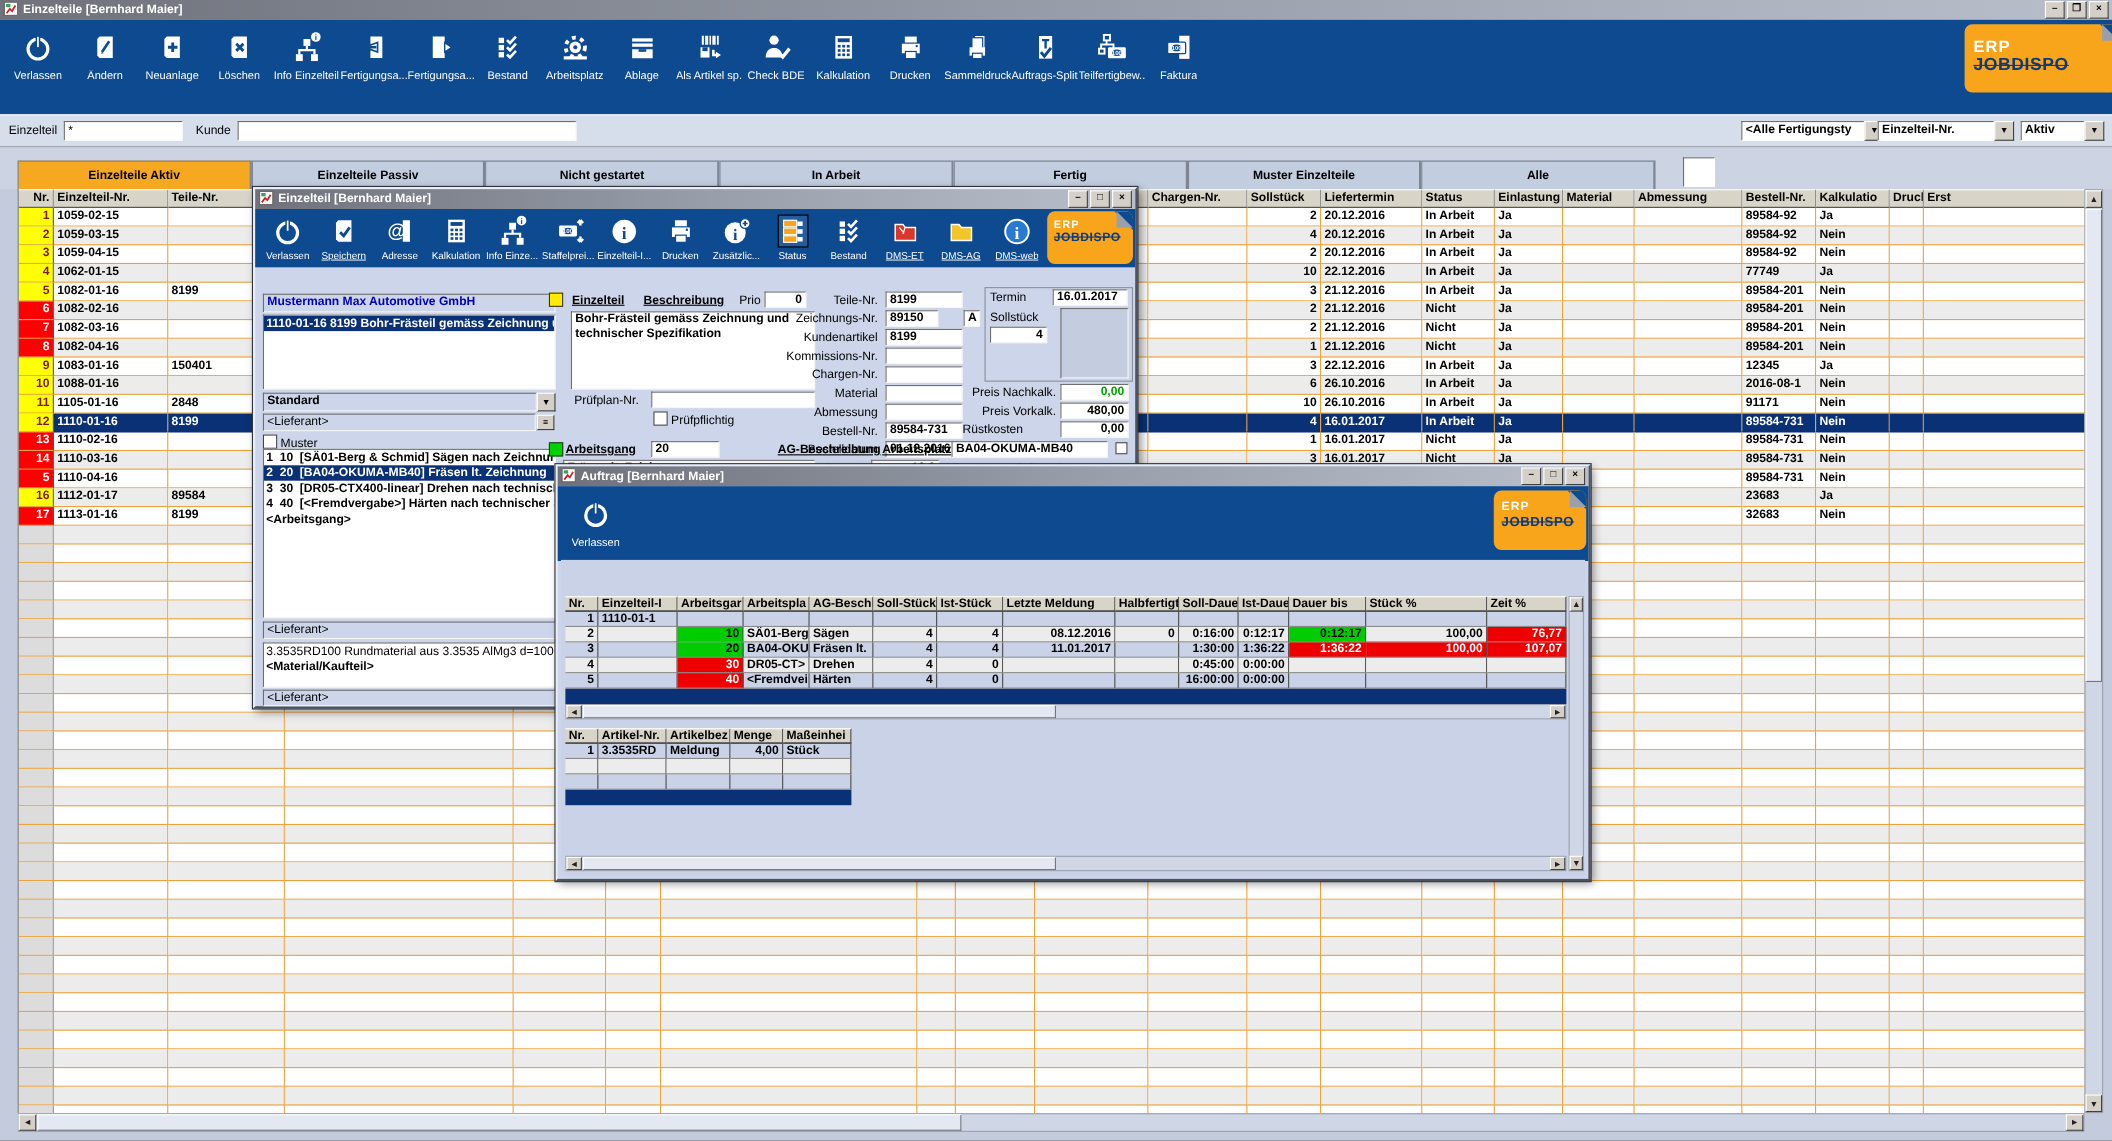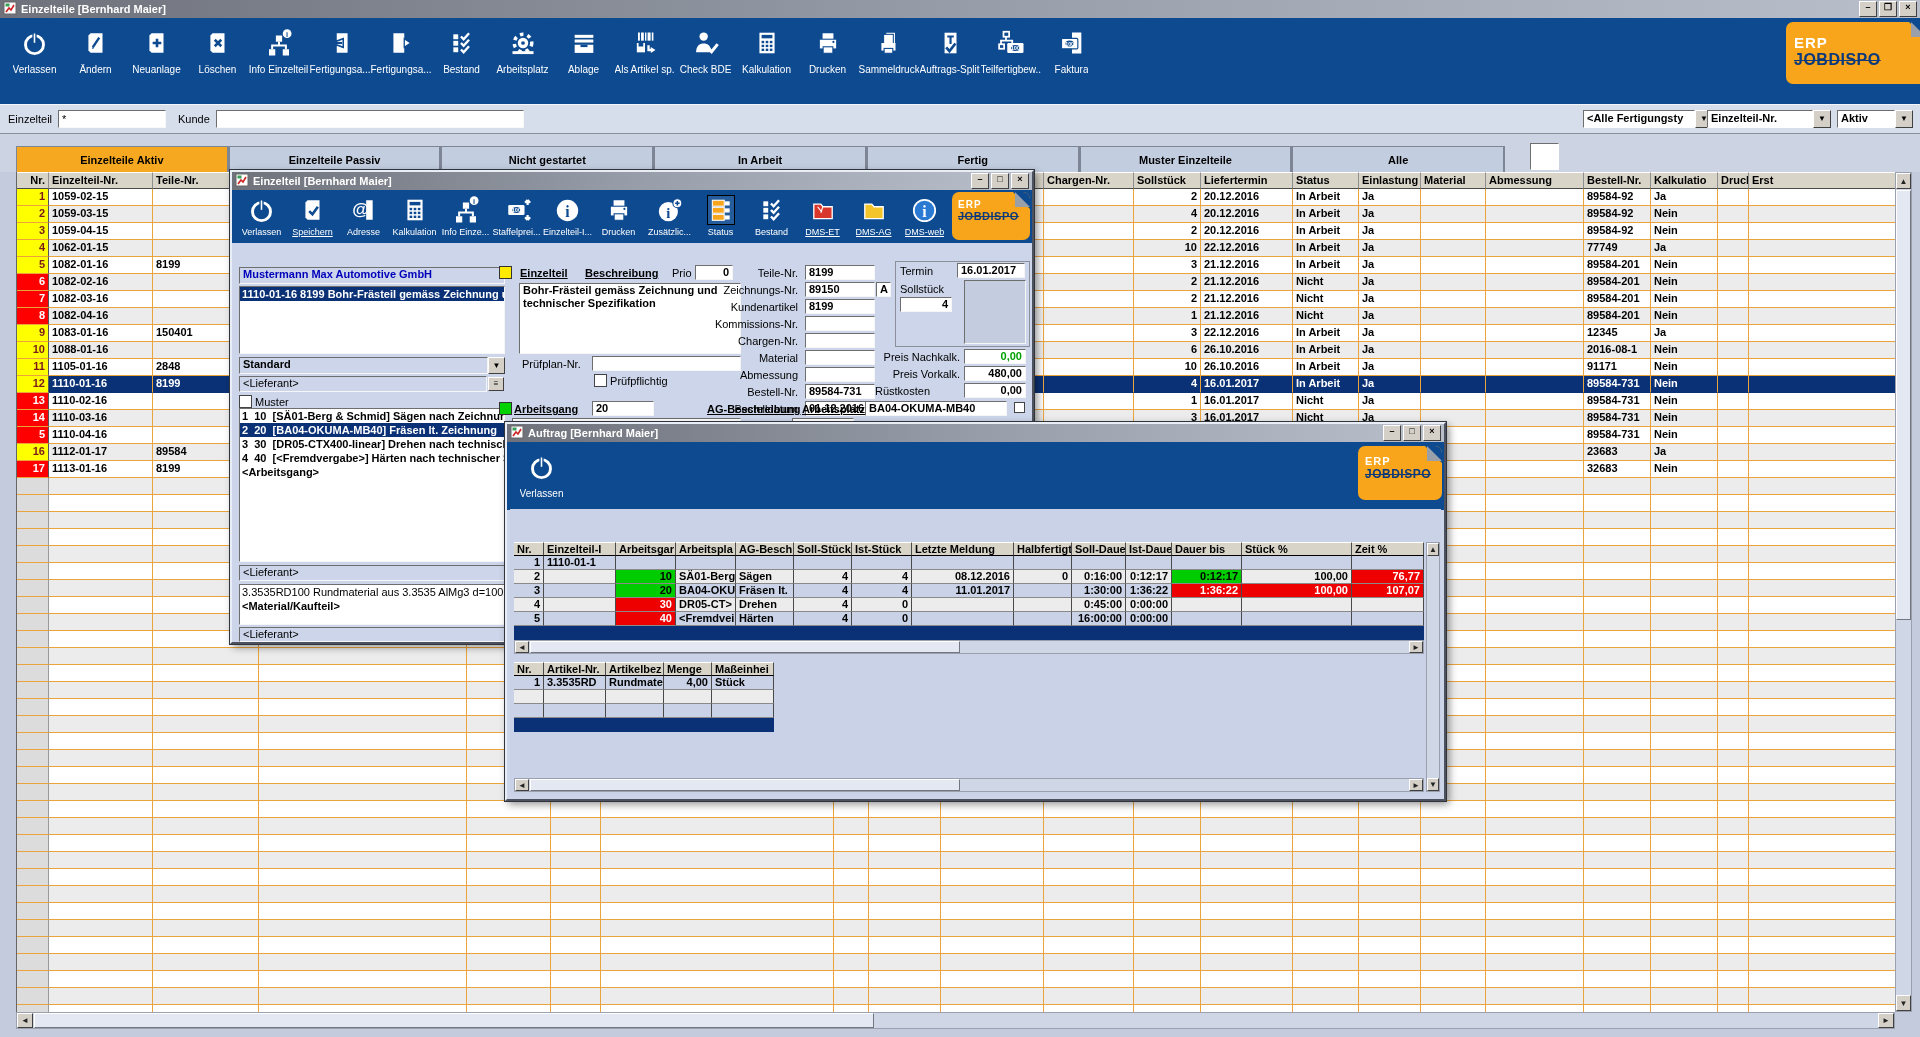--- a/index.html
+++ b/index.html
@@ -1756,21 +1756,21 @@
       <span class="lbl" style="left:287px;top:97px;">Prüfplan-Nr.</span>
       <div class="box abs" style="left:357px;top:95px;width:149px;height:15px;"></div>
       <div class="abs" style="left:359px;top:113px;">
         <span class="chk"></span>
         <span>Prüfpflichtig</span>
       </div>
       <div id="et-fields">
           <span class="lbl" style="right: calc(100% - 567px); left: 457px; top: 6px; width: 106px; text-align: right;">Teile-Nr.</span>
           <div class="box abs" style="left: 570px; top: 4px; width: 70px; height: 15px;">8199</div>
           <span class="lbl" style="right: calc(100% - 567px); left: 457px; top: 23px; width: 106px; text-align: right;">Zeichnungs-Nr.</span>
-          <div class="box abs" style="left: 570px; top: 21px; width: 70px; height: 15px;">89150</div>
+          <div class="box abs" style="left: 570px; top: 21px; width: 48px; height: 15px;">89150</div>
           <div class="box abs" style="left: 641px; top: 21px; width: 15px; height: 15px; text-align: center;">A</div>
           <span class="lbl" style="right: calc(100% - 567px); left: 457px; top: 40px; width: 106px; text-align: right;">Kundenartikel</span>
           <div class="box abs" style="left: 570px; top: 38px; width: 70px; height: 15px;">8199</div>
           <span class="lbl" style="right: calc(100% - 567px); left: 457px; top: 57px; width: 106px; text-align: right;">Kommissions-Nr.</span>
           <div class="box abs" style="left: 570px; top: 55px; width: 70px; height: 15px;"></div>
           <span class="lbl" style="right: calc(100% - 567px); left: 457px; top: 74px; width: 106px; text-align: right;">Chargen-Nr.</span>
           <div class="box abs" style="left: 570px; top: 72px; width: 70px; height: 15px;"></div>
           <span class="lbl" style="right: calc(100% - 567px); left: 457px; top: 91px; width: 106px; text-align: right;">Material</span>
           <div class="box abs" style="left: 570px; top: 89px; width: 70px; height: 15px;"></div>
           <span class="lbl" style="right: calc(100% - 567px); left: 457px; top: 108px; width: 106px; text-align: right;">Abmessung</span>
@@ -1958,21 +1958,21 @@
           <div class="arow ahead" style="grid-template-columns: 30px 62px 58px 48px 62px;">
             <div class="acell">Nr.</div>
             <div class="acell">Artikel-Nr.</div>
             <div class="acell">Artikelbez</div>
             <div class="acell">Menge</div>
             <div class="acell">Maßeinhei</div>
           </div>
           <div class="arow" style="grid-template-columns: 30px 62px 58px 48px 62px;">
             <div class="acell r">1</div>
             <div class="acell">3.3535RD</div>
-            <div class="acell">Rundmate</div>
+            <div class="acell">Meldung</div>
             <div class="acell r">4,00</div>
             <div class="acell">Stück</div>
           </div>
           <div class="arow stripe" style="grid-template-columns: 30px 62px 58px 48px 62px;">
             <div class="acell r"></div>
             <div class="acell"></div>
             <div class="acell"></div>
             <div class="acell r"></div>
             <div class="acell"></div>
           </div>

